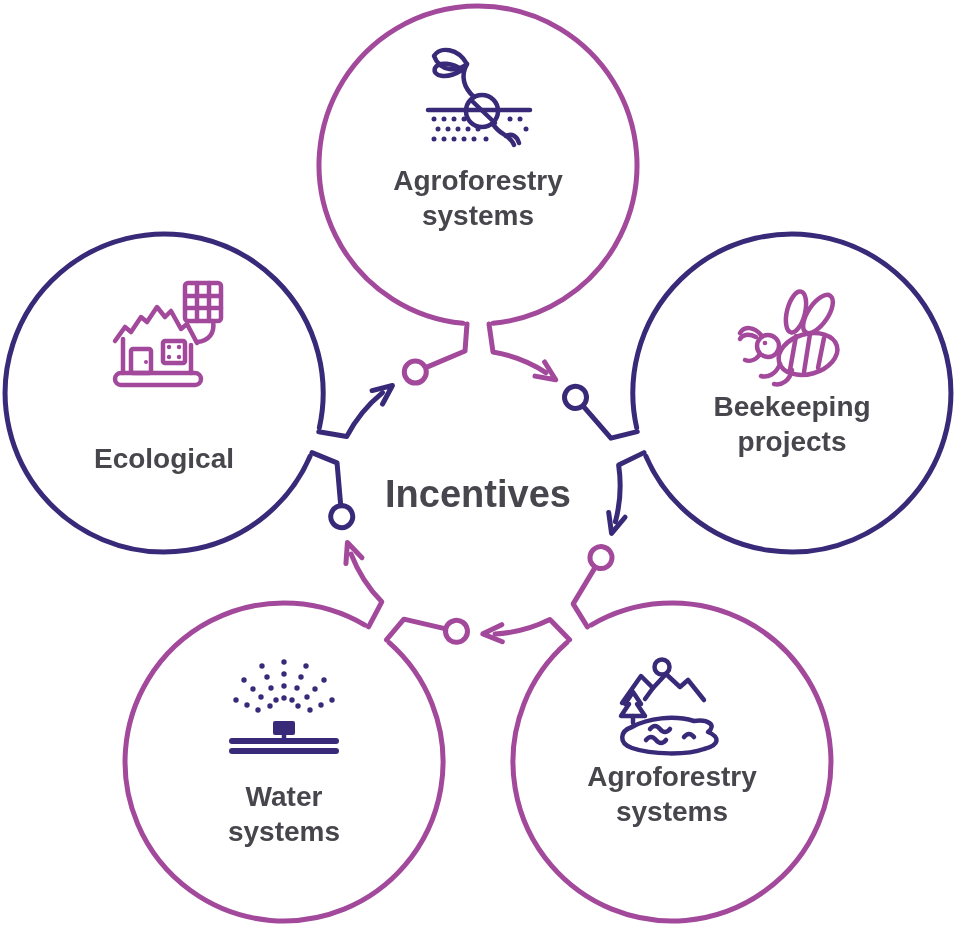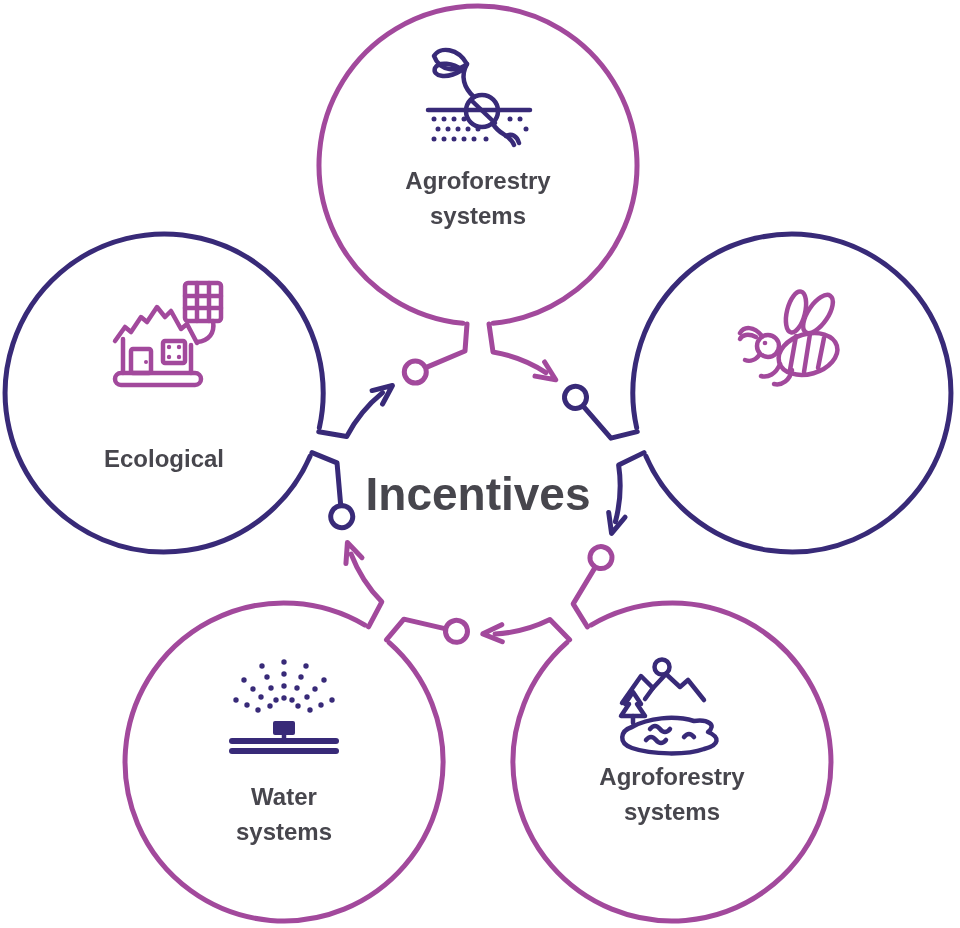--- a/index.html
+++ b/index.html
@@ -1,22 +1,22 @@
 <!DOCTYPE html>
 <html><head>
 <meta charset="utf-8">
 <style>
   html,body{margin:0;padding:0;background:#ffffff;}
   .stage{position:relative;width:960px;height:928px;background:#ffffff;overflow:hidden;
          font-family:"Liberation Sans",sans-serif;}
   .stage svg{position:absolute;left:0;top:0;}
   .node-label{position:absolute;transform:translate(-50%,-50%);text-align:center;
-              color:#47464d;font-size:24px;font-weight:700;line-height:35px;white-space:nowrap;}
+              color:#47464d;font-size:28px;font-weight:700;line-height:35px;white-space:nowrap;}
   .center-label{position:absolute;transform:translate(-50%,-50%);text-align:center;
-                color:#47464d;font-size:46px;font-weight:700;line-height:45px;white-space:nowrap;}
+                color:#47464d;font-size:38px;font-weight:700;line-height:45px;white-space:nowrap;}
 </style>
 </head>
 <body>
 
 <div class="stage">
 
 <svg width="960" height="928" viewBox="0 0 960 928">
 
   <g fill="none" stroke-width="5" stroke-linecap="round" stroke-linejoin="round" transform="translate(478,495) rotate(0)" stroke="#a2499c">
     <path d="M 15 -171.7 A 159 159 0 1 0 -15 -171.7"></path>
@@ -174,20 +174,24 @@
 
 <div class="center-label" style="left:478px;top:494px;">
   <div>Incentives</div>
 </div>
 
 <div class="node-label" style="left:478px;top:198px;">
   <div>Agroforestry</div>
   <div>systems</div>
 </div>
 
+<div class="node-label" style="left:792px;top:424px;">
+  <div>Beekeeping</div>
+  <div>projects</div>
+</div>
 
 <div class="node-label" style="left:672px;top:794px;">
   <div>Agroforestry</div>
   <div>systems</div>
 </div>
 
 <div class="node-label" style="left:284px;top:814px;">
   <div>Water</div>
   <div>systems</div>
 </div>

